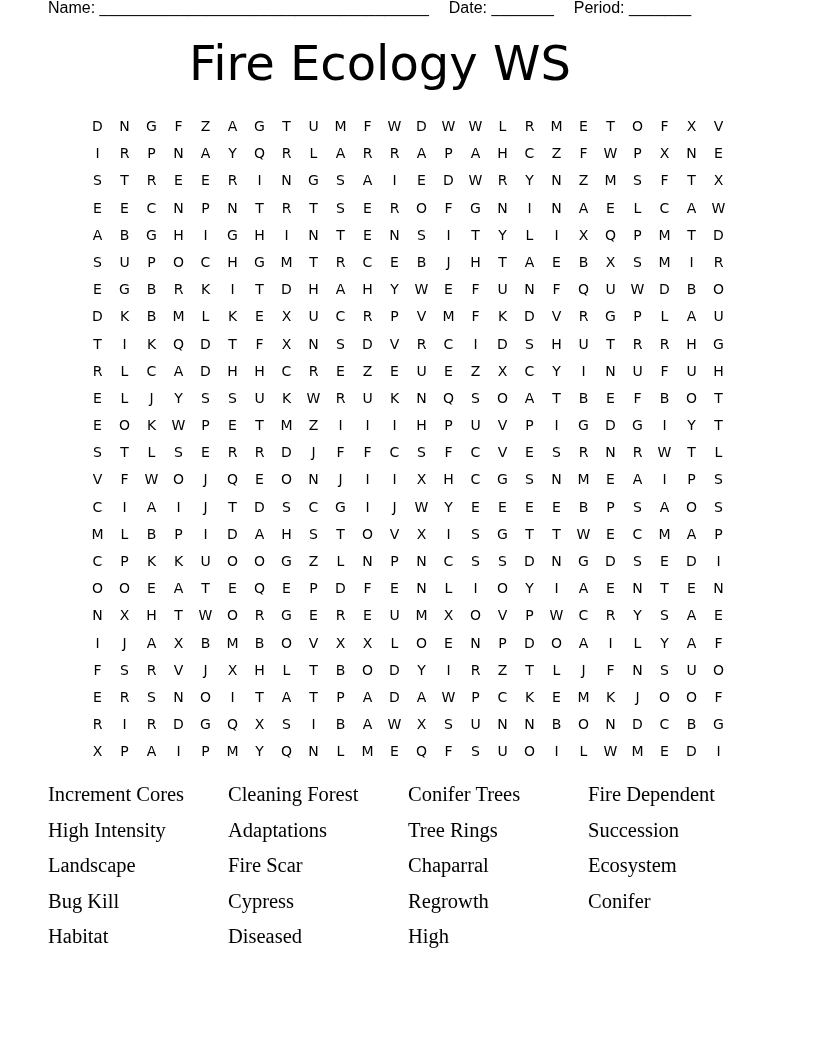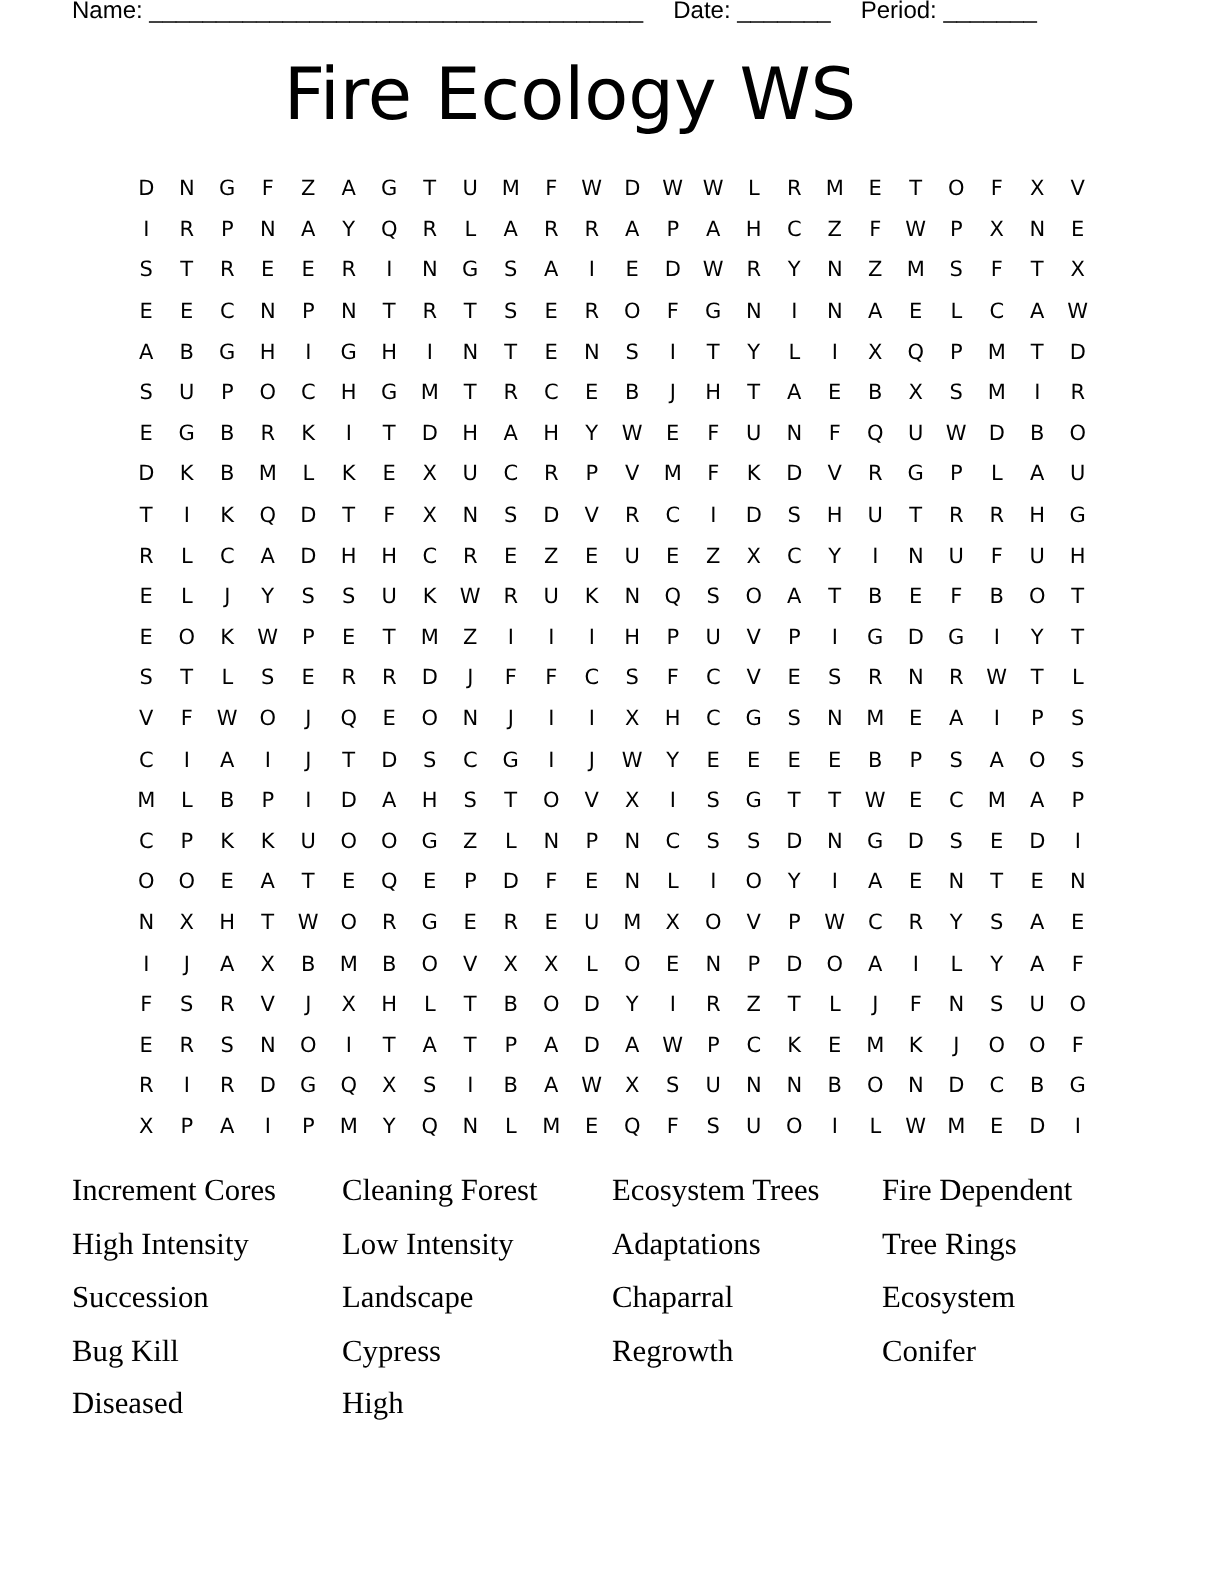--- a/index.html
+++ b/index.html
@@ -613,29 +613,30 @@
     <div class="cell">W</div>
     <div class="cell">M</div>
     <div class="cell">E</div>
     <div class="cell">D</div>
     <div class="cell">I</div>
   </div>
 
 <div class="words" id="words">
     <div class="word">Increment Cores</div>
     <div class="word">Cleaning Forest</div>
-    <div class="word">Ecosystem Trees</div>
+    <div class="word">Conifer Trees</div>
     <div class="word">Fire Dependent</div>
     <div class="word">High Intensity</div>
-    <div class="word">Low Intensity</div>
     <div class="word">Adaptations</div>
     <div class="word">Tree Rings</div>
     <div class="word">Succession</div>
     <div class="word">Landscape</div>
+    <div class="word">Fire Scar</div>
     <div class="word">Chaparral</div>
     <div class="word">Ecosystem</div>
     <div class="word">Bug Kill</div>
     <div class="word">Cypress</div>
     <div class="word">Regrowth</div>
     <div class="word">Conifer</div>
+    <div class="word">Habitat</div>
     <div class="word">Diseased</div>
     <div class="word">High</div>
   </div>
 
 </body></html>

